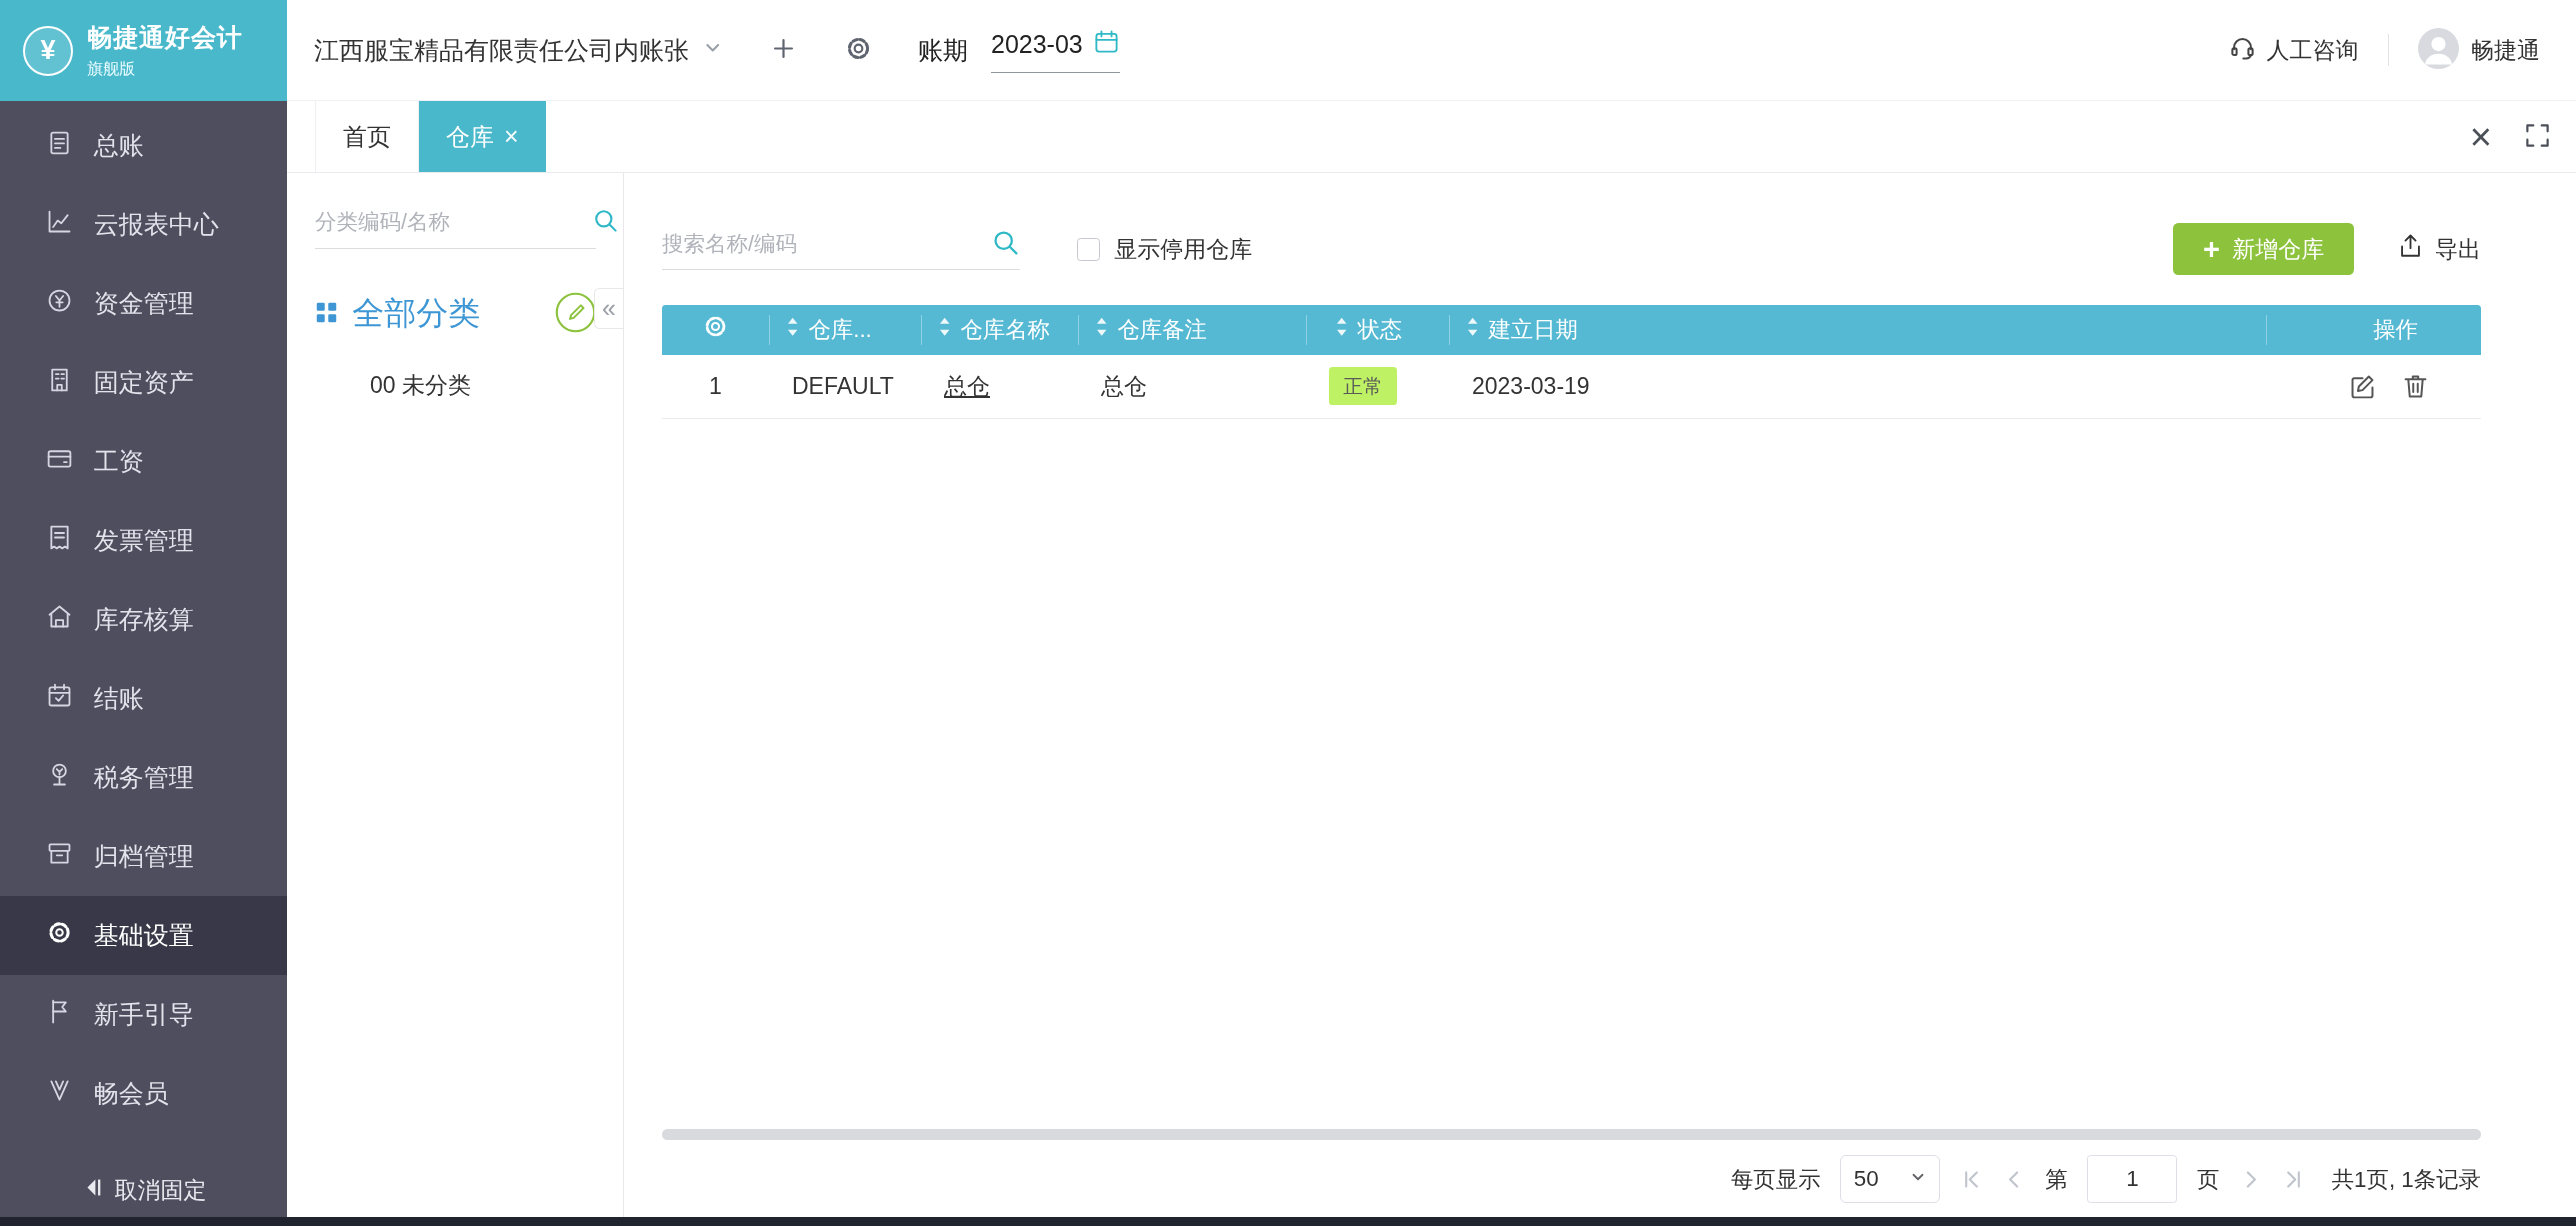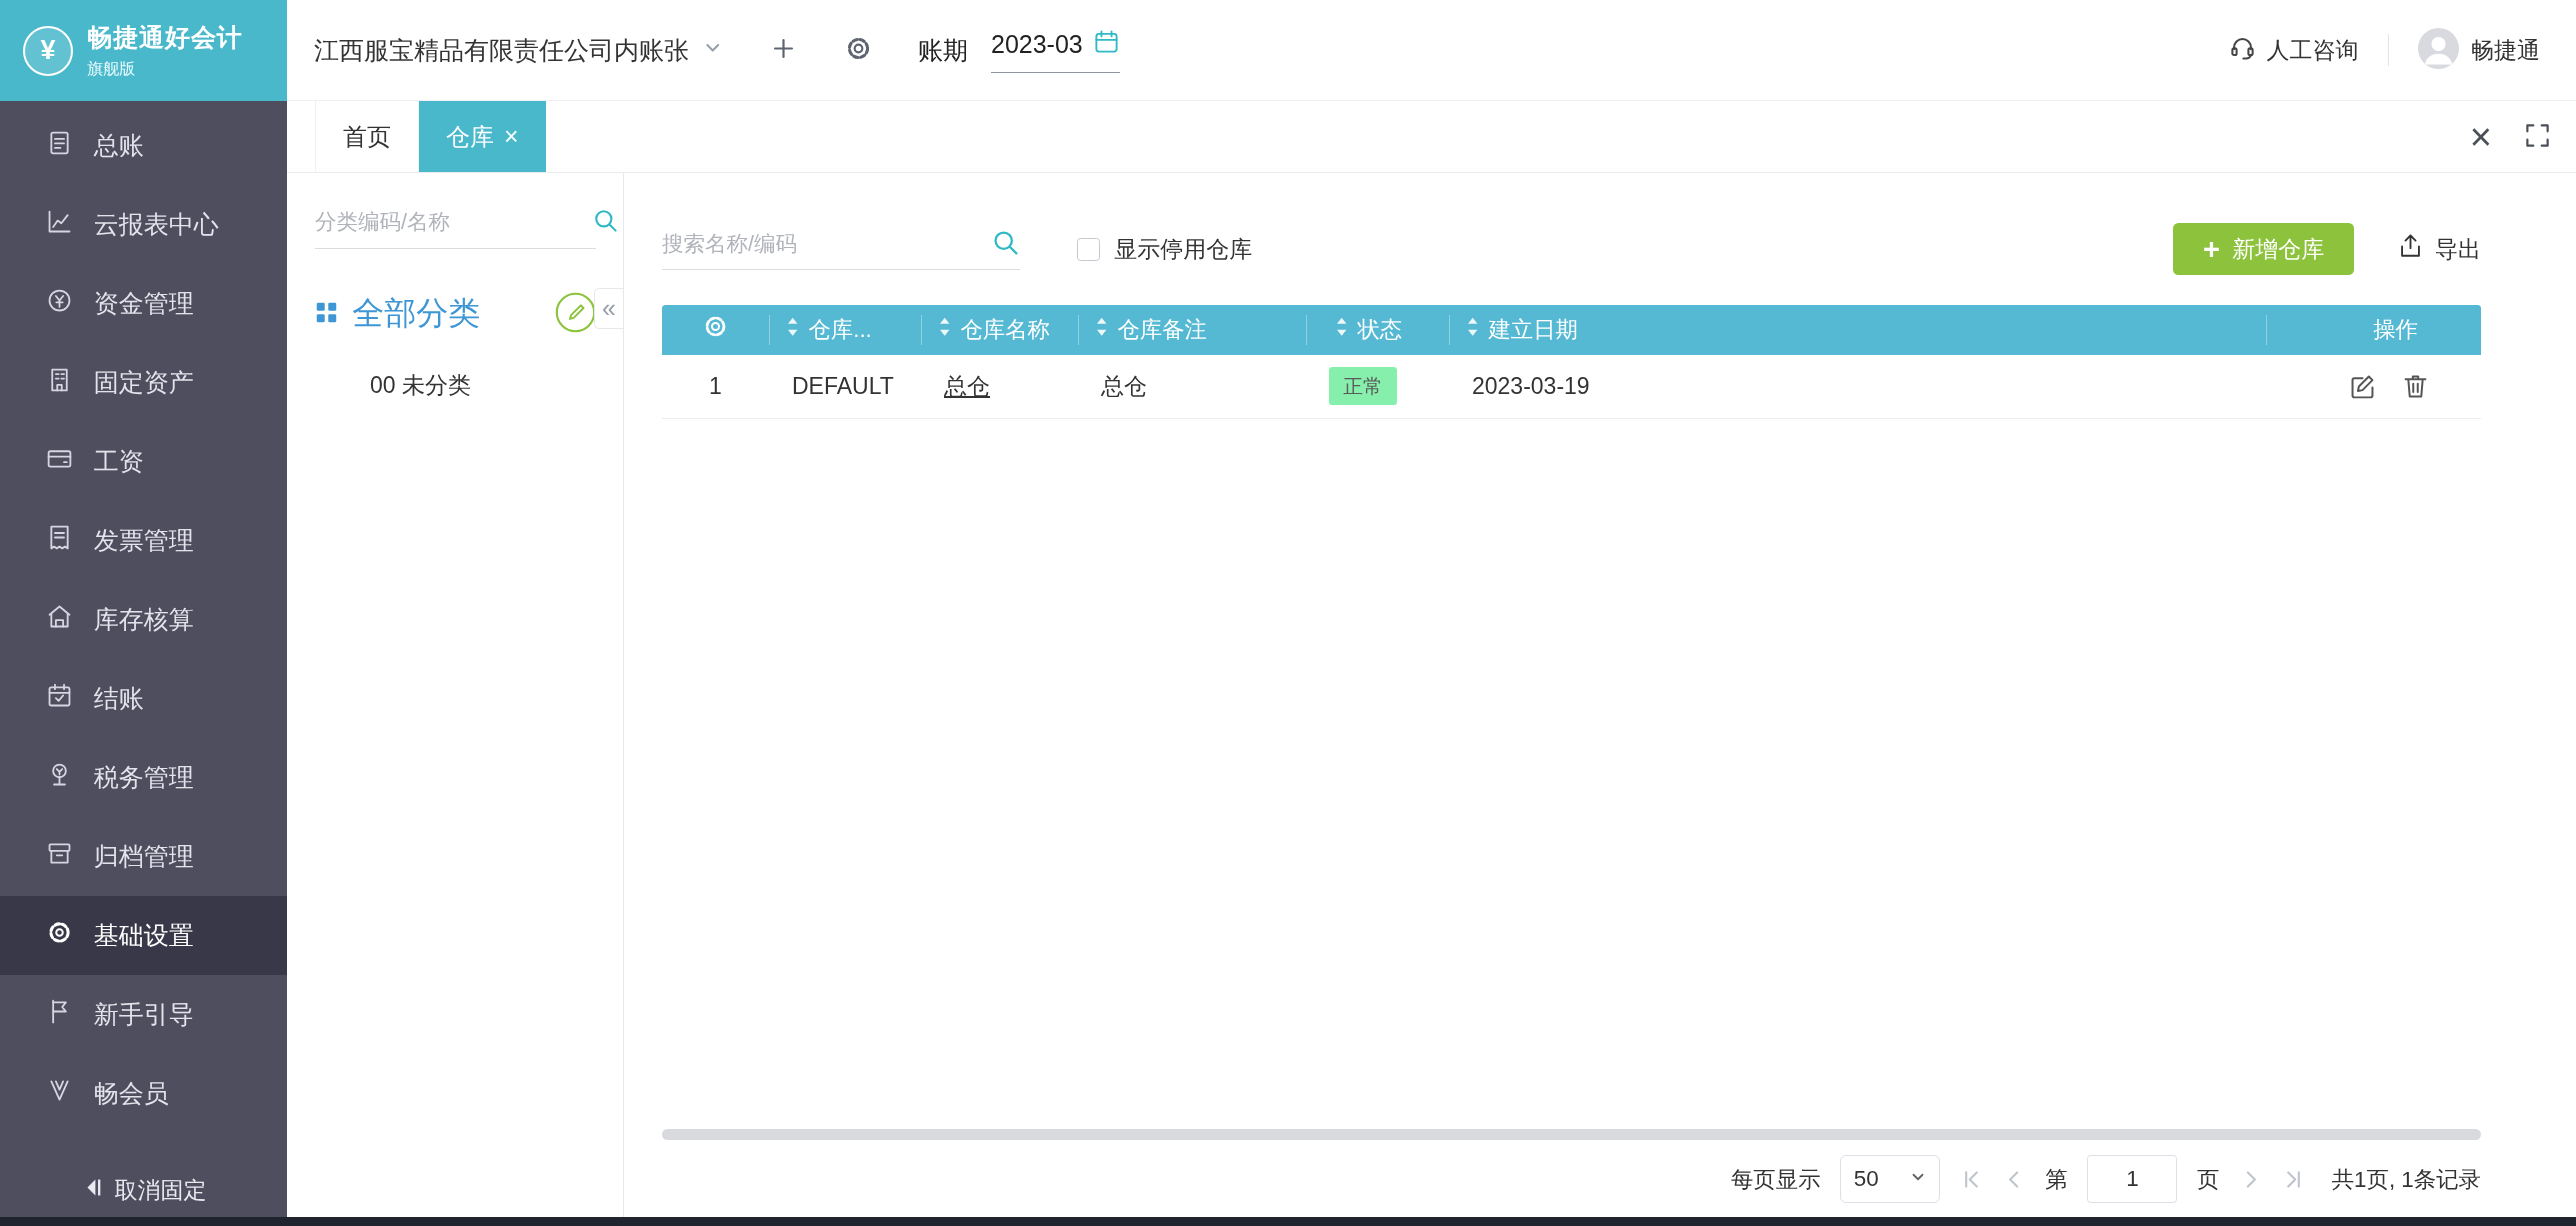--- a/index.html
+++ b/index.html
@@ -93,21 +93,21 @@
   .th.c4 { width:143px;padding-left:28px; } .th.c5 { flex:1; }
   .th.c6 { width:215px; justify-content:flex-end; padding-right:63px; }
   .trow { display:flex; align-items:center; height:64px; border-bottom:0.9px solid #ececf0;
           font-size:23px; color:#333; }
   .td { padding-left:23px; }
   .td.c0 { width:107px; text-align:center; padding-left:0; }
   .td.c1 { width:152px; } .td.c2 { width:157px; } .td.c3 { width:228px; }
   .td.c4 { width:143px; } .td.c5 { flex:1; }
   .td.c6 { width:215px; display:flex; justify-content:flex-end; gap:25px; padding-right:52px; }
   .cell-link { text-decoration:underline; color:#333; cursor:pointer; }
-  .status-badge { display:inline-block; background:#86efac; color:#5a5a5a; font-size:19.7px;
+  .status-badge { display:inline-block; background:#bef264; color:#5a5a5a; font-size:19.7px;
                   padding:5.4px 14.3px; border-radius:3.6px; }
   .op-icon { cursor:pointer; display:flex; align-items:center; }
 
   
   .hscroll { position:absolute; left:38px; right:95px; bottom:86px; height:10.7px;
              background:#d8dade; border-radius:5.4px; cursor:grab; }
   .pagination { position:absolute; right:95px; bottom:23px; display:flex; align-items:center;
                 gap:19.7px; font-size:22.4px; color:#333; }
   .per-page { width:100px; height:48px; border:0.9px solid #dcdfe6; border-radius:6px;
               display:flex; align-items:center; justify-content:space-between; padding:0 12.5px; cursor:pointer; }

